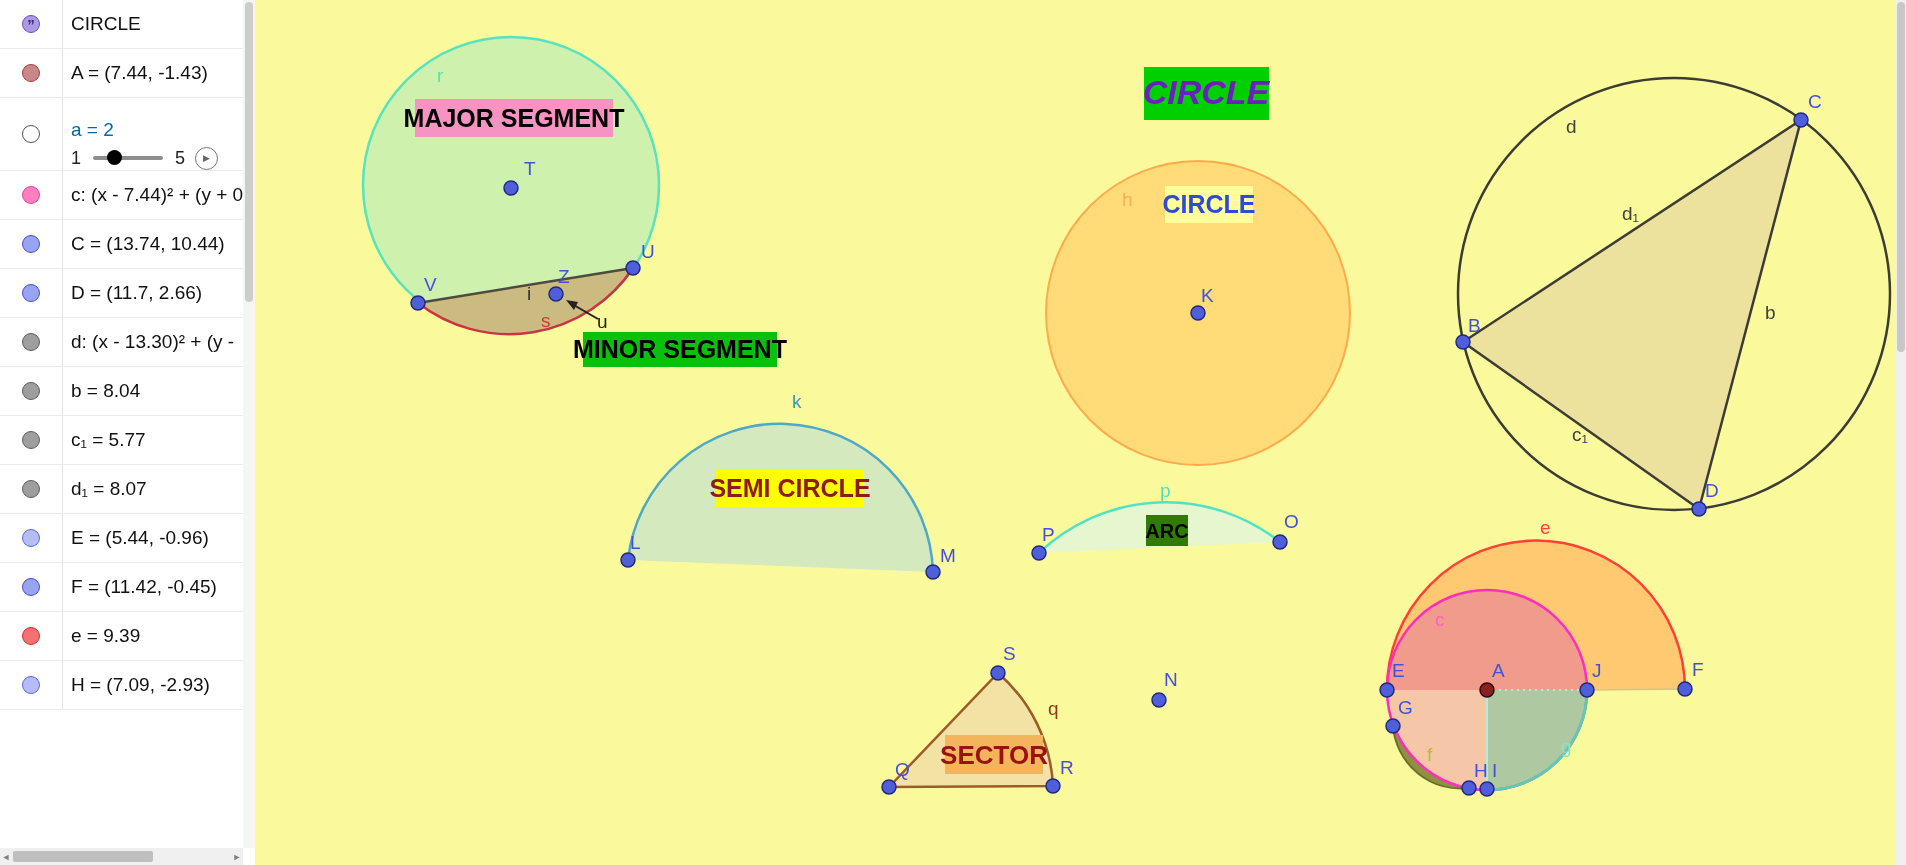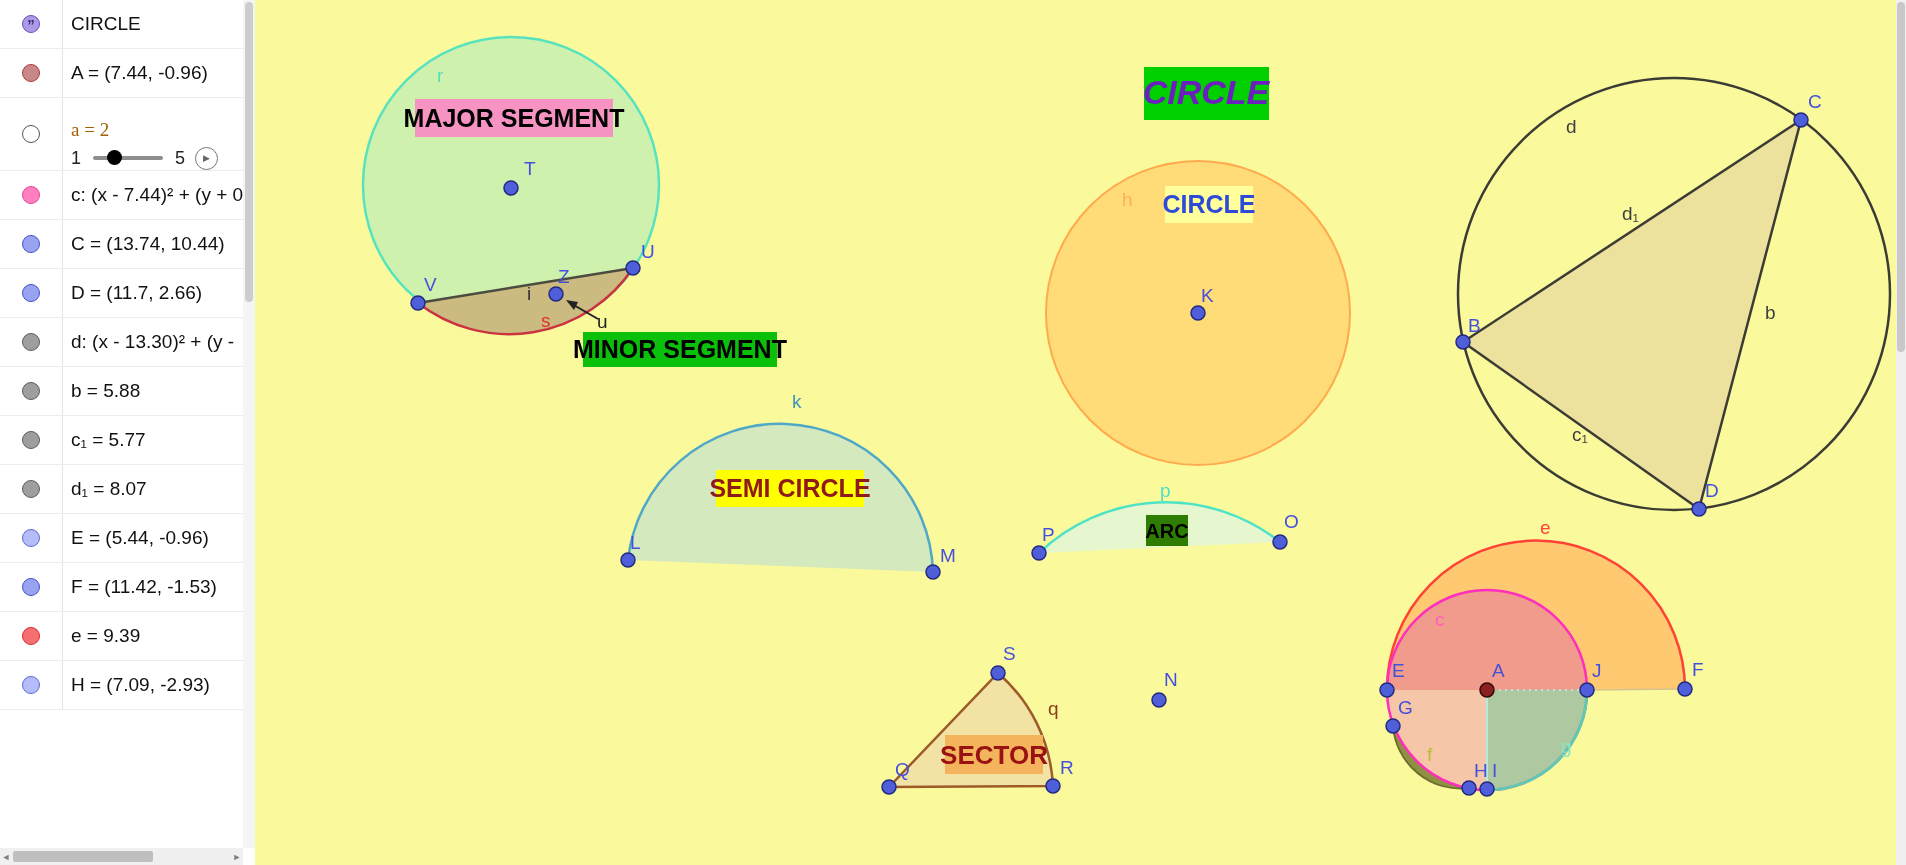--- a/index.html
+++ b/index.html
@@ -21,21 +21,21 @@
   .ic-pink{background:#FF7FBF;border:1.5px solid #E0479A;}
   .ic-blue{background:#98A3F2;border:1.5px solid #4453C8;}
   .ic-lblue{background:#B4BDF7;border:1.5px solid #5B6BD6;}
   .ic-gray{background:#9E9E9E;border:1.5px solid #5E5E5E;}
   .ic-red{background:#F57070;border:1.5px solid #D32F2F;}
   .ic-hatch{background:repeating-linear-gradient(45deg,#E8A06A 0 2px,#F6D0AC 2px 4px);
             border:1.5px solid #C06020;}
   
   .row.sliderrow{height:72px;}
   .slidercontent{flex:1;padding-left:8px;}
-  .sliderlabel{font-size:19px;color:#a16207;margin:20px 0 6px 0;font-family:Liberation Serif, serif;}
+  .sliderlabel{font-size:19px;color:#0369a1;margin:20px 0 6px 0;}
   .sliderline{display:flex;align-items:center;font-size:18px;color:#222;}
   .track{position:relative;width:70px;height:4px;background:#8E8E8E;border-radius:2px;
          margin:0 12px;}
   .thumb{position:absolute;left:14px;top:-6px;width:15px;height:15px;background:#000;
          border-radius:50%;}
   .playbtn{width:21px;height:21px;border:1.5px solid #777;border-radius:50%;margin-left:10px;
            display:flex;align-items:center;justify-content:center;font-size:9px;color:#666;}
   
   #vscroll{position:absolute;left:243px;top:0;width:12px;height:848px;background:#f5f5f5;}
   #vthumb{position:absolute;left:2px;top:2px;width:8px;height:300px;background:#cdcdcd;border-radius:4px;}
@@ -63,21 +63,21 @@
             <span class="dot18 ic-text">
               <span>”</span>
             </span>
           </span>
         <span class="rowtext">CIRCLE</span>
       </div>
       <div class="row">
         <span class="iconcol">
             <span class="dot18 ic-maroon"></span>
           </span>
-        <span class="rowtext">A = (7.44, -0.96)</span>
+        <span class="rowtext">A = (7.44, -1.43)</span>
       </div>
       <div class="row sliderrow">
         <span class="iconcol">
             <span class="dot18 ic-slider"></span>
           </span>
         <div class="slidercontent">
           <div class="sliderlabel">a = 2</div>
           <div class="sliderline">
             <span>1</span>
             <div class="track">
@@ -111,21 +111,21 @@
       <div class="row">
         <span class="iconcol">
             <span class="dot18 ic-gray"></span>
           </span>
         <span class="rowtext">d: (x - 13.30)² + (y - </span>
       </div>
       <div class="row">
         <span class="iconcol">
             <span class="dot18 ic-gray"></span>
           </span>
-        <span class="rowtext">b = 5.88</span>
+        <span class="rowtext">b = 8.04</span>
       </div>
       <div class="row">
         <span class="iconcol">
             <span class="dot18 ic-gray"></span>
           </span>
         <span class="rowtext">c₁ = 5.77</span>
       </div>
       <div class="row">
         <span class="iconcol">
             <span class="dot18 ic-gray"></span>
@@ -135,21 +135,21 @@
       <div class="row">
         <span class="iconcol">
             <span class="dot18 ic-lblue"></span>
           </span>
         <span class="rowtext">E = (5.44, -0.96)</span>
       </div>
       <div class="row">
         <span class="iconcol">
             <span class="dot18 ic-blue"></span>
           </span>
-        <span class="rowtext">F = (11.42, -1.53)</span>
+        <span class="rowtext">F = (11.42, -0.45)</span>
       </div>
       <div class="row">
         <span class="iconcol">
             <span class="dot18 ic-red"></span>
           </span>
         <span class="rowtext">e = 9.39</span>
       </div>
       <div class="row">
         <span class="iconcol">
             <span class="dot18 ic-lblue"></span>

